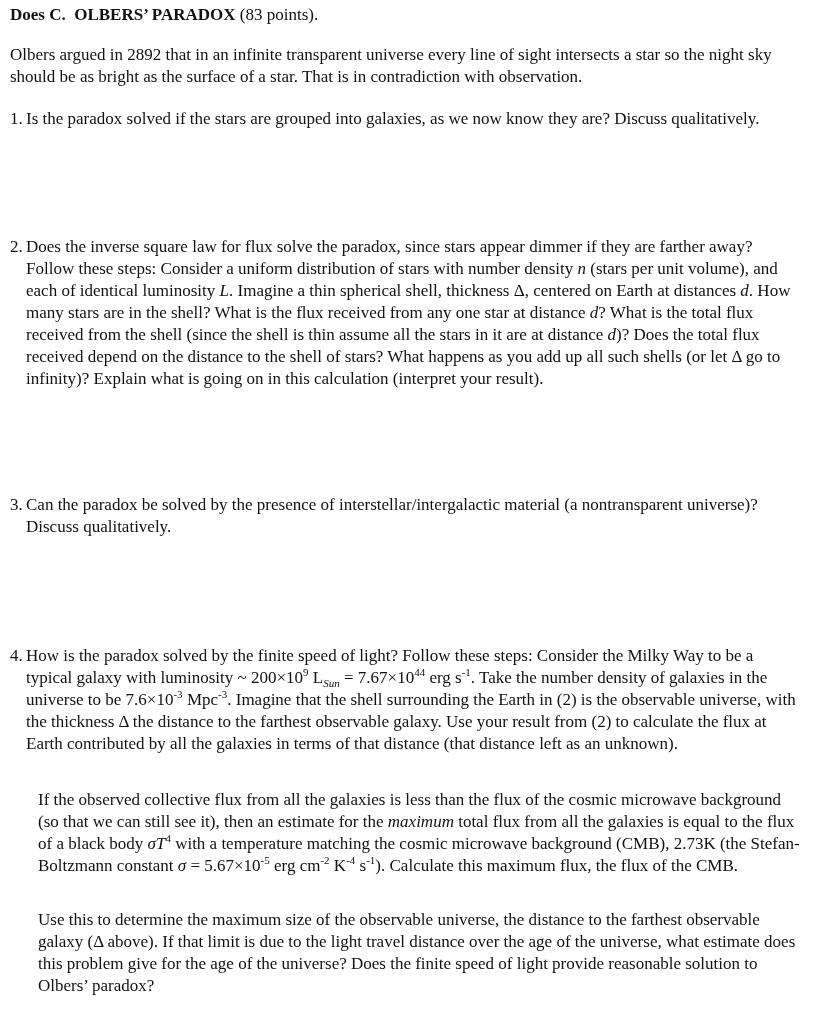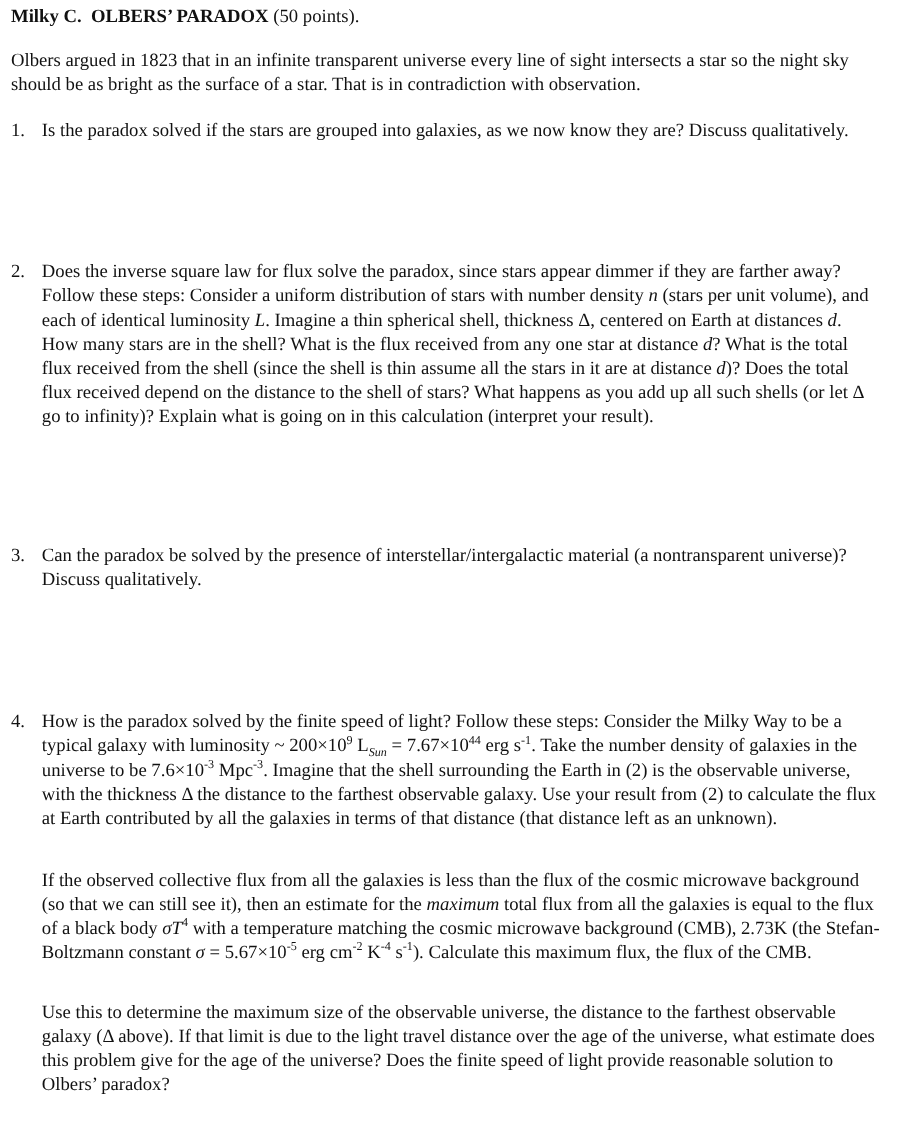--- a/index.html
+++ b/index.html
@@ -7,38 +7,38 @@
     width: 839px; height: 1024px; overflow: hidden; position: relative;
     font-family: "Liberation Serif", "DejaVu Serif", serif;
     color: #111111; font-size: 17px; line-height: 22px;
   }
   .page { position: absolute; left: 10px; top: 0; width: 790px; }
   .title { position: absolute; left: 0; top: 4px; white-space: nowrap; }
   .title .b { font-weight: bold; }
   .intro { position: absolute; left: 0; top: 44px; width: 780px; }
   .item { position: absolute; left: 0; width: 790px; }
   .item .num { position: absolute; left: 0; top: 0; }
-  .item .body { margin-left: 28px; }
+  .item .body { margin-left: 16px; }
   .para { position: absolute; left: 28px; width: 762px; }
   sup, sub { font-size: 11px; line-height: 0; }
   sup { vertical-align: 7px; }
   sub { vertical-align: -4px; font-style: italic; }
   i { font-style: italic; }
 </style>
 </head>
 <body>
 
 <div class="page">
   <div class="title">
-    <span class="b">Milky C.</span>&nbsp;
+    <span class="b">Does C.</span>&nbsp;
     <span class="b">OLBERS’ PARADOX</span>
-    <span>(50 points).</span>
+    <span>(83 points).</span>
   </div>
 
-  <div class="intro">Olbers argued in 1823 that in an infinite transparent universe every line of sight intersects a star so the night sky should be as bright as the surface of a star.  That is in contradiction with observation.</div>
+  <div class="intro">Olbers argued in 2892 that in an infinite transparent universe every line of sight intersects a star so the night sky should be as bright as the surface of a star.  That is in contradiction with observation.</div>
 
   <div class="item" style="top:108px;">
     <span class="num">1.</span>
     <div class="body"><span>Is the paradox solved if the stars are grouped into galaxies, as we now know they are?  Discuss qualitatively.</span></div>
   </div>
 
   <div class="item" style="top:236px;">
     <span class="num">2.</span>
     <div class="body"><span>Does the inverse square law for flux solve the paradox, since stars appear dimmer if they are farther away?  Follow these steps:  Consider a uniform distribution of stars with number density </span><i>n</i><span> (stars per unit volume), and each of identical luminosity </span><i>L</i><span>.  Imagine a thin spherical shell, thickness Δ, centered on Earth at distances </span><i>d</i><span>.  How many stars are in the shell?  What is the flux received from any one star at distance </span><i>d</i><span>?  What is the total flux received from the shell (since the shell is thin assume all the stars in it are at distance </span><i>d</i><span>)?  Does the total flux received depend on the distance to the shell of stars?  What happens as you add up all such shells (or let Δ go to infinity)?  Explain what is going on in this calculation (interpret your result).</span></div>
   </div>

